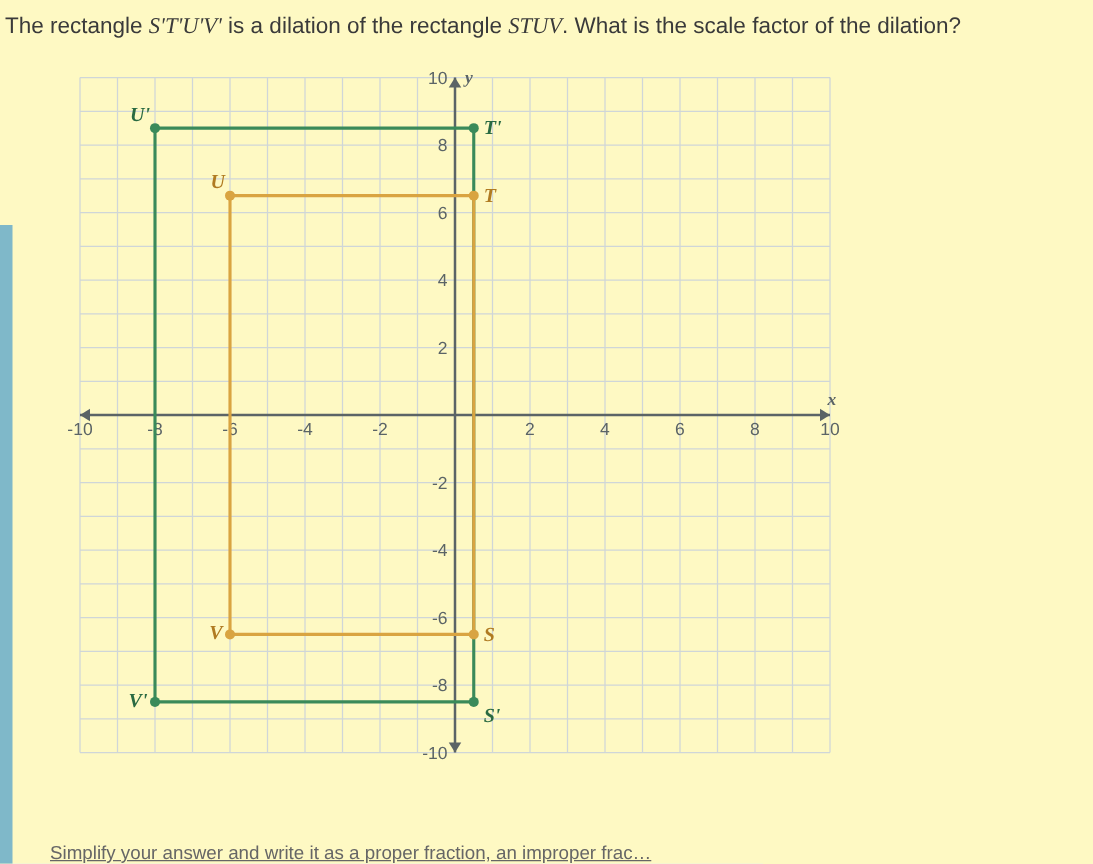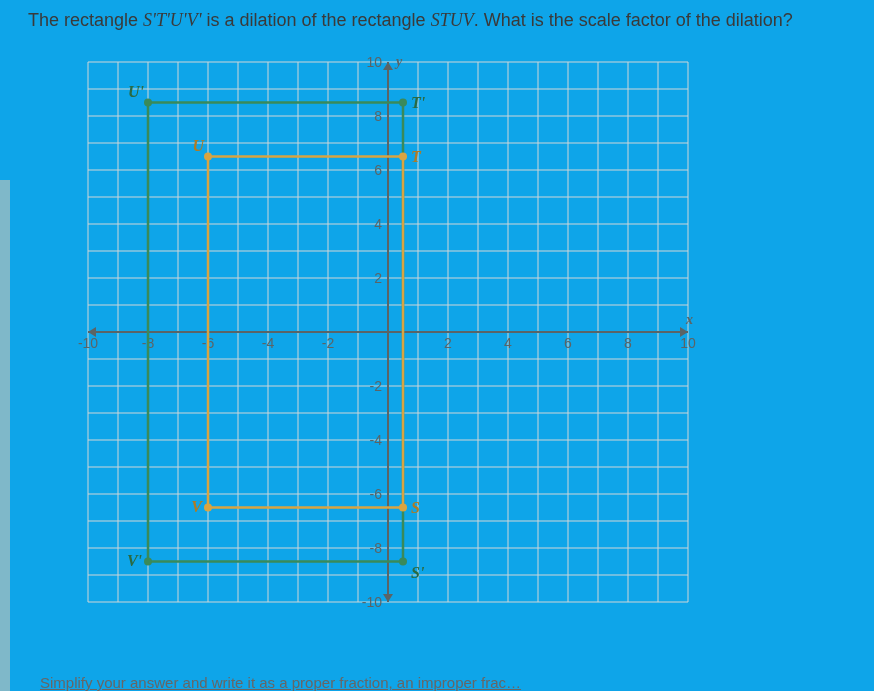--- a/index.html
+++ b/index.html
@@ -6,22 +6,22 @@
     margin: 0;
     padding: 0;
     font-family: Arial, sans-serif;
     background: #e8eff0;
     width: 874px;
     height: 691px;
     overflow: hidden;
     position: relative;
   }
   .content {
-    background: #0ea5e9;
-    padding: 8px 28px;
+    background: #fef9c3;
+    padding: 8px 4px;
     min-height: 691px;
     box-sizing: border-box;
   }
   .question {
     font-size: 18px;
     line-height: 1.35;
     color: #3a3a3a;
     margin-bottom: 10px;
   }
   .question em {

